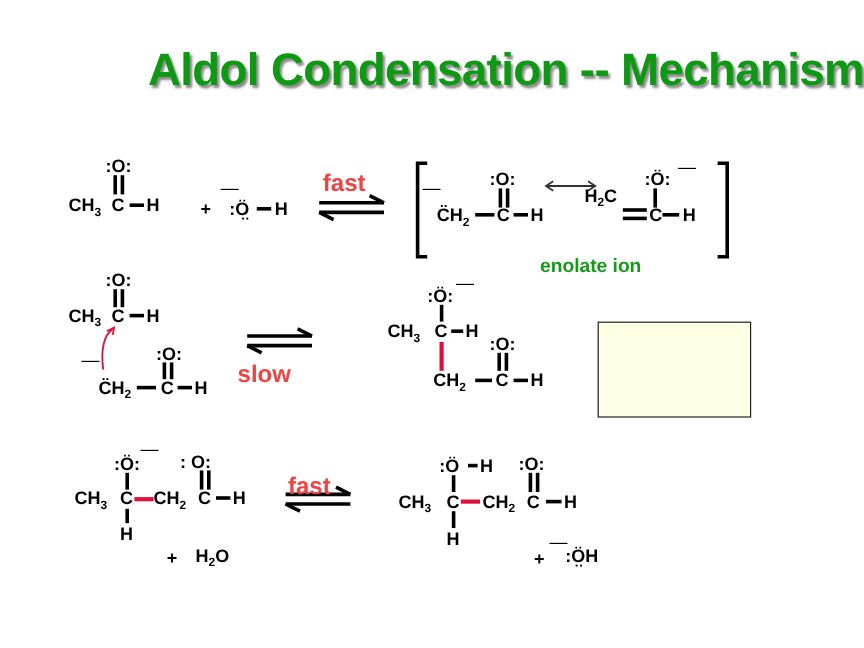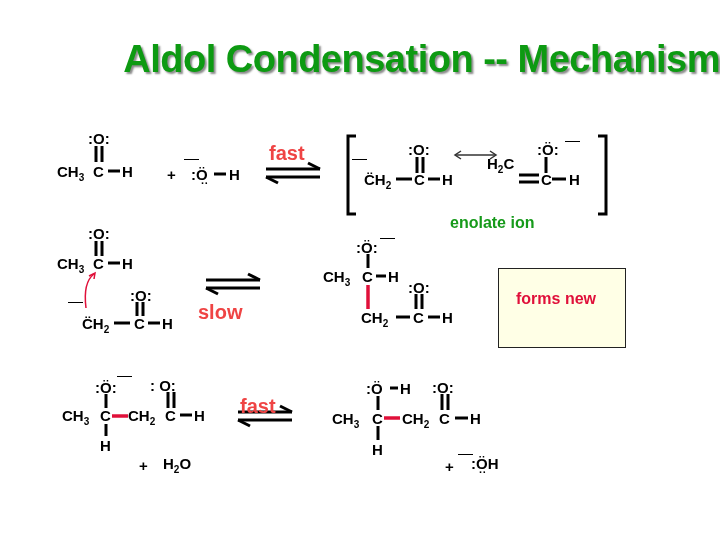--- a/index.html
+++ b/index.html
@@ -148,21 +148,20 @@
 <div class="t" style="left:323px;top:269px;">CH<sub>3</sub></div>
 <div class="t" style="left:362px;top:269px;">C</div>
 <div class="t" style="left:388px;top:269px;">H</div>
 <div class="t" style="left:408px;top:280px;">:O:</div>
 <div class="t" style="left:361px;top:310px;">CH<sub>2</sub></div>
 <div class="t" style="left:413px;top:310px;">C</div>
 <div class="t" style="left:442px;top:310px;">H</div>
 
 <div class="note">
   <div class="note-text">
-    <div>forms new</div>
   </div>
 </div>
 
 <div class="t" style="left:95px;top:380px;">:Ö:</div>
 <div class="t" style="left:117px;top:367px;font-weight:normal;">—</div>
 <div class="t" style="left:62px;top:408px;">CH<sub>3</sub></div>
 <div class="t" style="left:100px;top:408px;">C</div>
 <div class="t" style="left:128px;top:408px;">CH<sub>2</sub></div>
 <div class="t" style="left:165px;top:408px;">C</div>
 <div class="t" style="left:194px;top:408px;">H</div>

